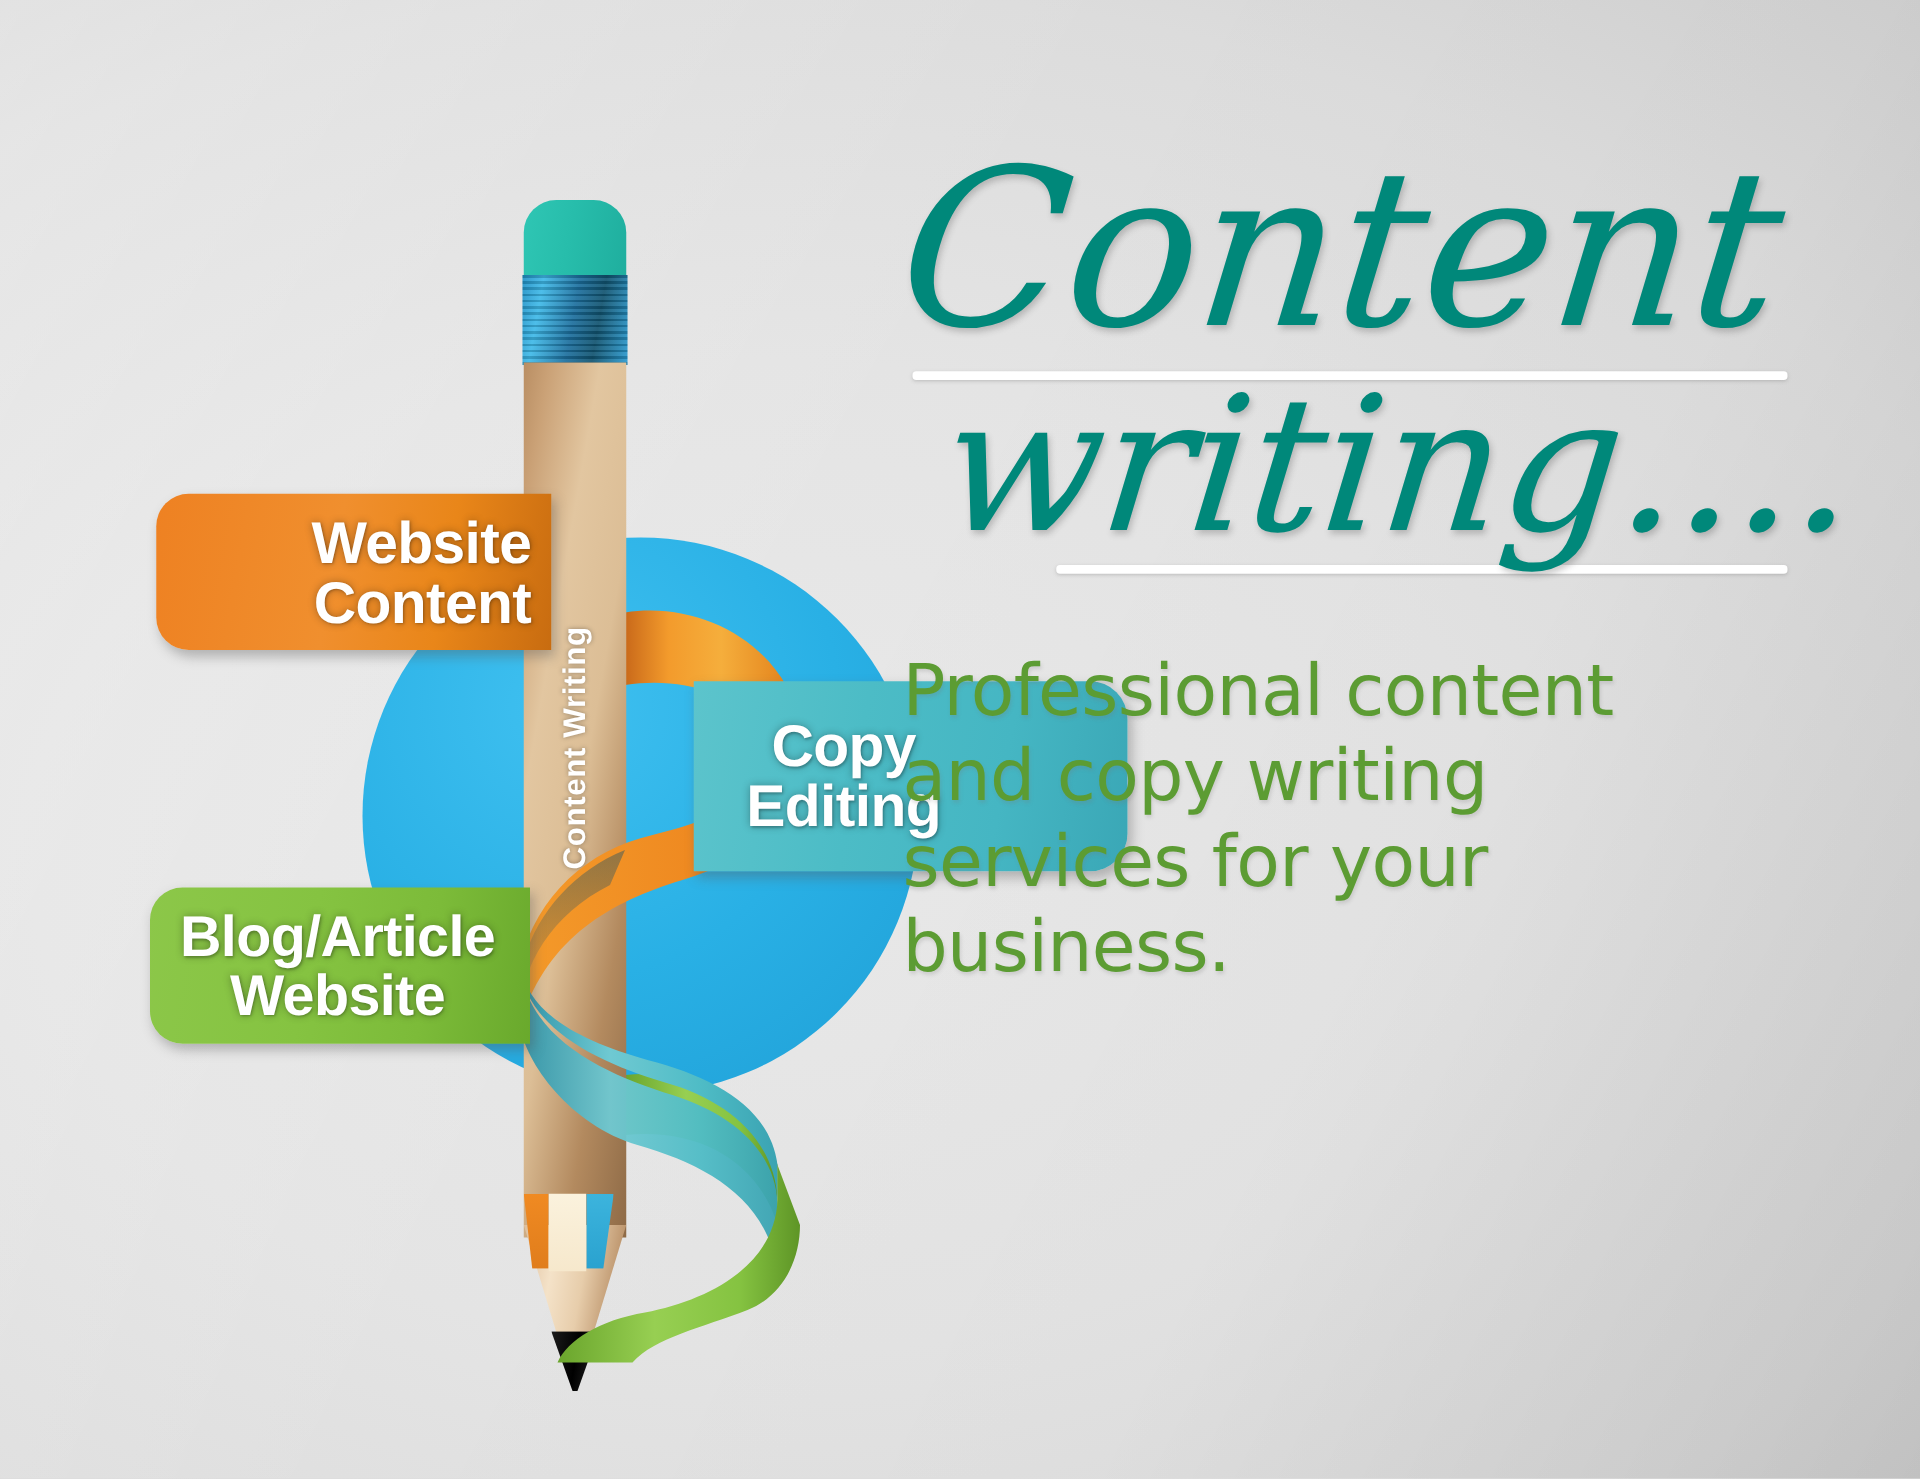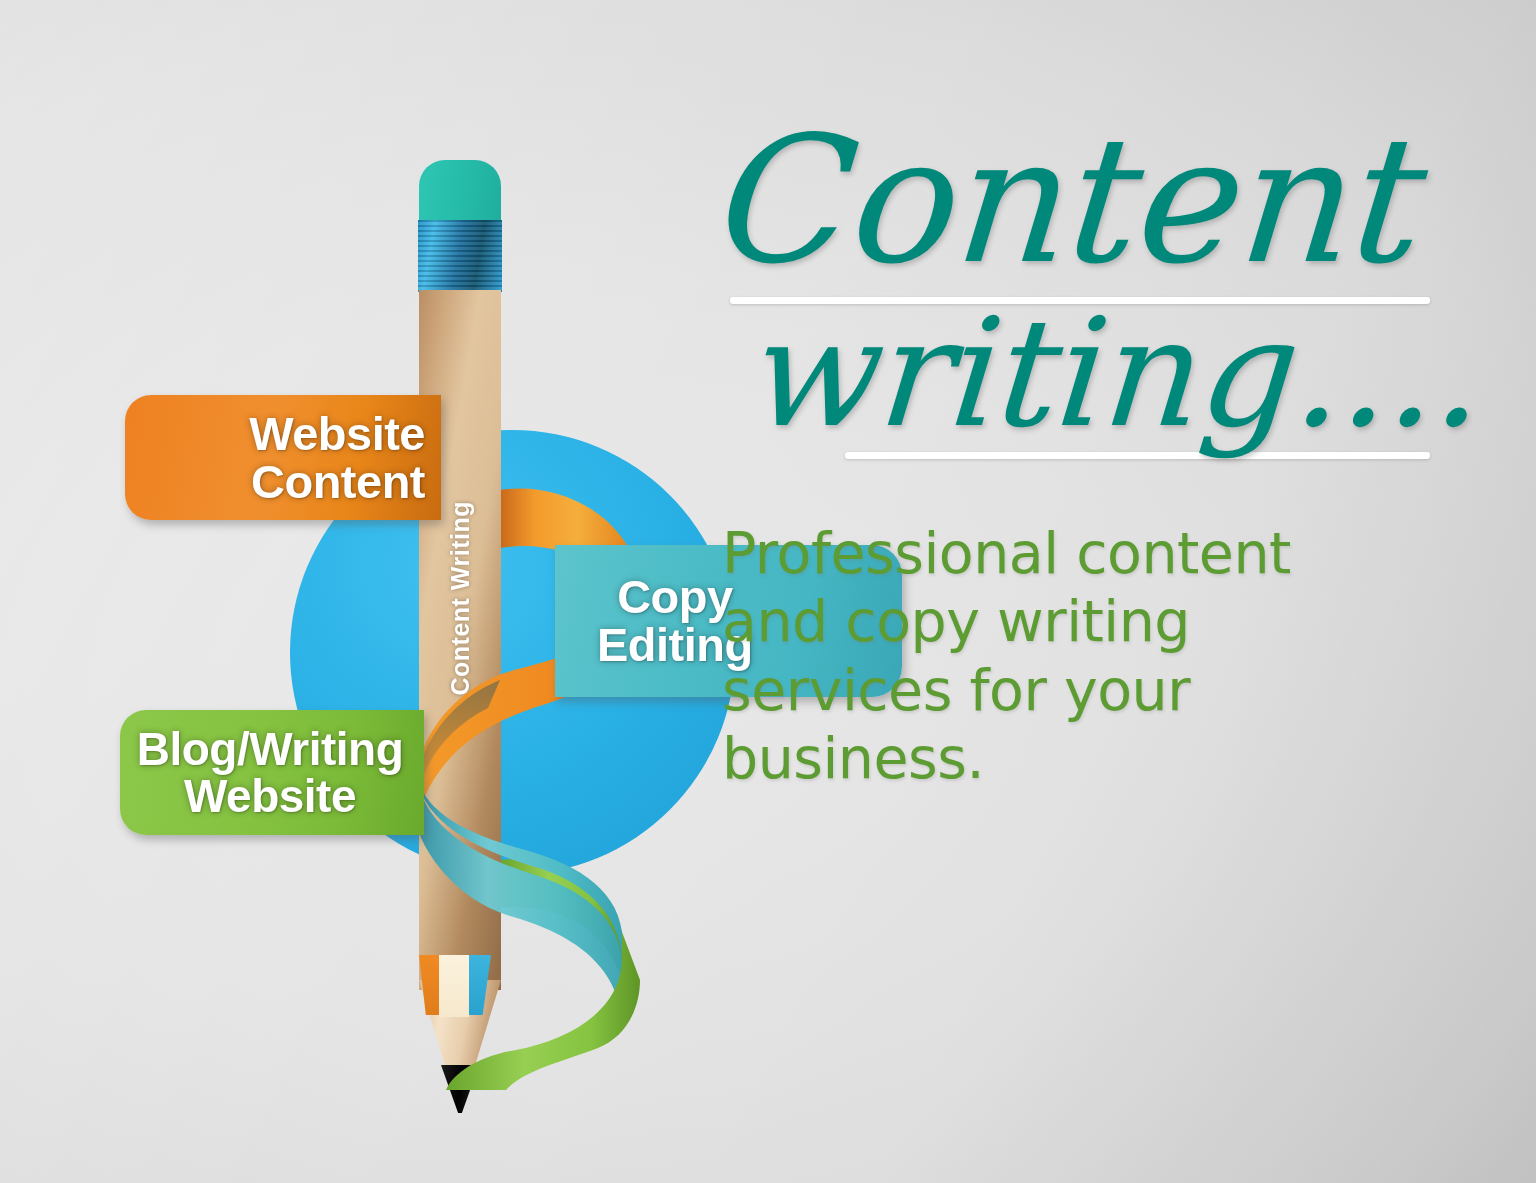--- a/index.html
+++ b/index.html
@@ -248,21 +248,21 @@
 
     <div class="banner banner-copy">
       <div>
         <b>Copy</b>
         <b>Editing</b>
       </div>
     </div>
 
     <div class="banner banner-blog">
       <div>
-        <b>Blog/Writing</b>
+        <b>Blog/Article</b>
         <b>Website</b>
       </div>
     </div>
 
   </div>
 
   <div class="rightcol">
     <div class="script script-1">Content</div>
     <div class="rule rule-1"></div>
     <div class="script script-2">writing....</div>

